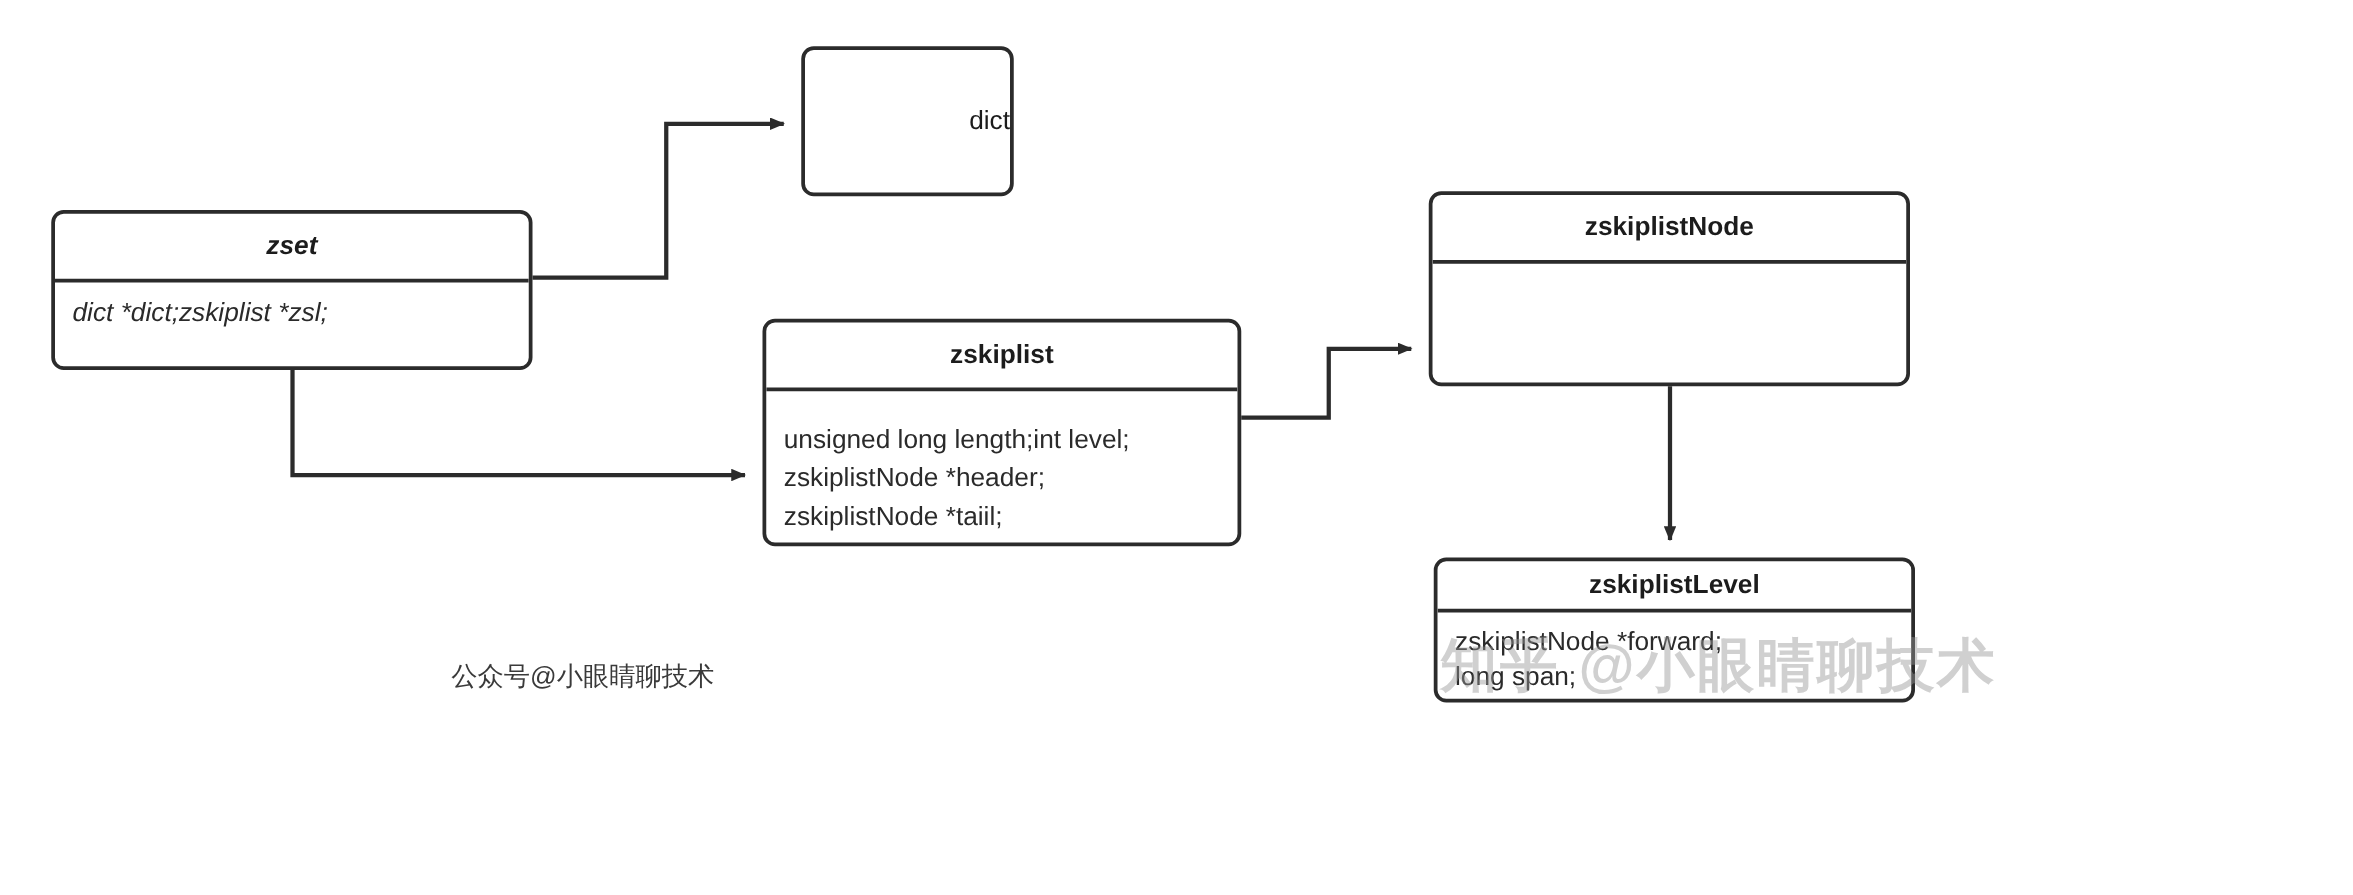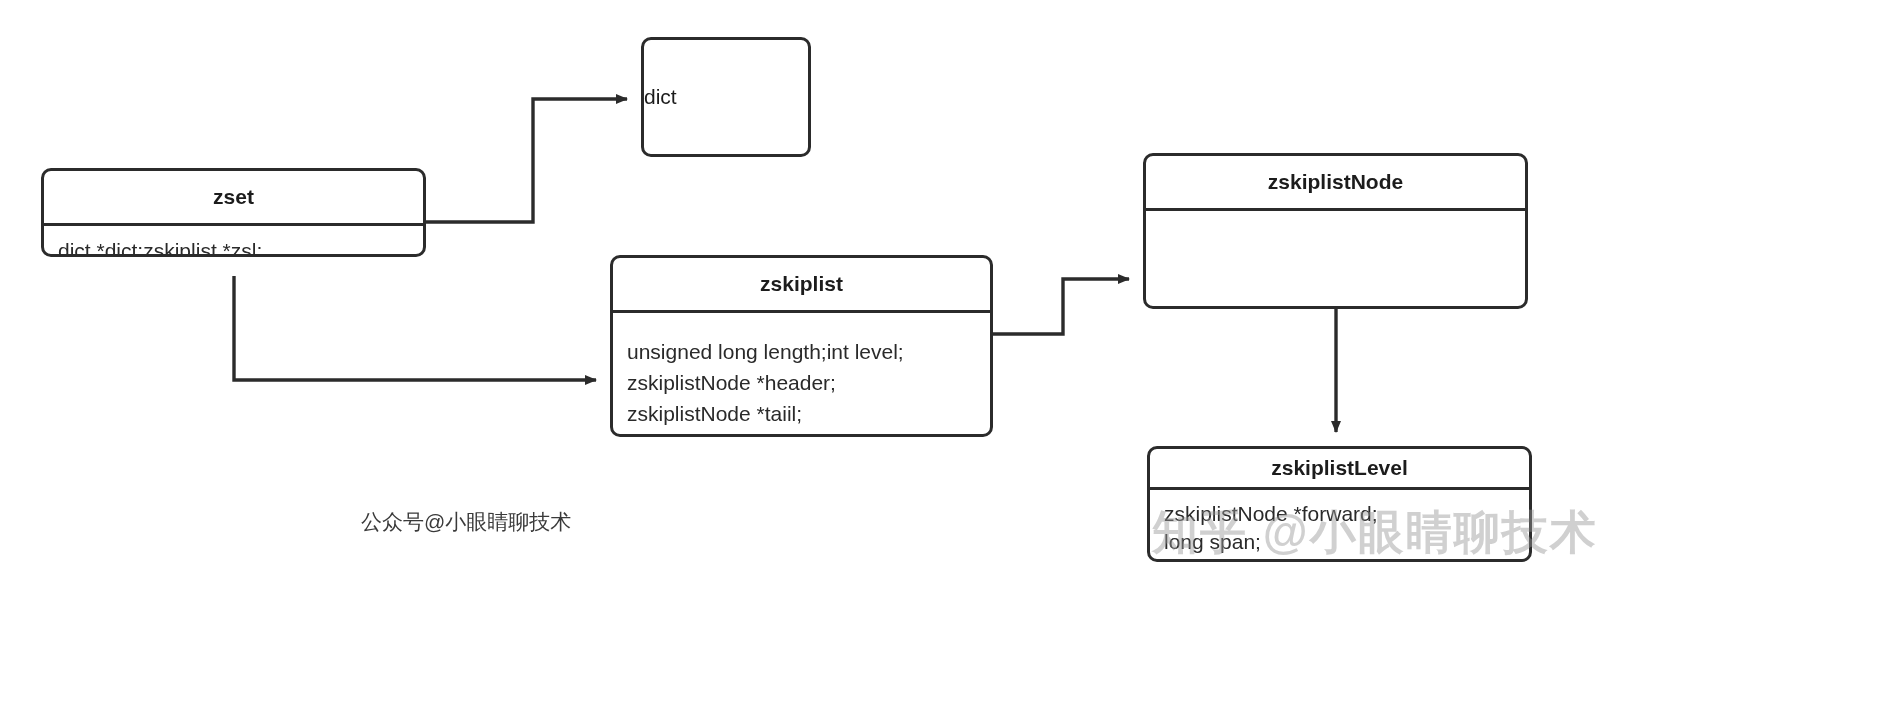--- a/index.html
+++ b/index.html
@@ -47,35 +47,36 @@
     white-space: pre;
   }
   .plain-box {
     position: absolute;
     box-sizing: border-box;
     border: 3px solid #2b2b2b;
     border-radius: 10px;
     background: #ffffff;
     display: flex;
     align-items: center;
-    justify-content: flex-start;
+    justify-content: flex-end;
     color: #1c1c1c;
   }
   svg.connectors {
     position: absolute;
     left: 0;
     top: 0;
     width: 1882px;
     height: 716px;
     pointer-events: none;
   }
   .caption {
     position: absolute;
     color: #3a3a3a;
     white-space: nowrap;
+    margin-top: 19px;
   }
   .watermark {
     position: absolute;
     color: rgba(150,150,150,0.45);
     white-space: nowrap;
     font-weight: bold;
     letter-spacing: 2px;
     pointer-events: none;
   }
   .wm-logo {
@@ -104,21 +105,21 @@
 
     <g>
       <path d="M993,334 L1063,334 L1063,279 L1129,279" fill="none" stroke="#2b2b2b" stroke-width="3.4" stroke-linejoin="miter" marker-end="url(#arrowhead)"></path>
     </g>
 
     <g>
       <path d="M1336,309 L1336,432" fill="none" stroke="#2b2b2b" stroke-width="3.4" stroke-linejoin="miter" marker-end="url(#arrowhead)"></path>
     </g>
   </svg>
 
-  <div class="uml-box" style="left:41px; top:168px; width:385px; height:89px;">
+  <div class="uml-box" style="left:41px; top:168px; width:385px; height:128px;font-style:italic;">
     <div class="uml-title" style="height:52px; font-size:21px;">zset</div>
     <div class="uml-divider"></div>
     <div class="uml-body" style="font-size:21px; line-height:30px;">
       <div class="line">dict *dict;zskiplist *zsl;</div>
     </div>
   </div>
 
   <div class="plain-box" style="left:641px; top:37px; width:170px; height:120px; font-size:21px;">
     <span>dict</span>
   </div>

